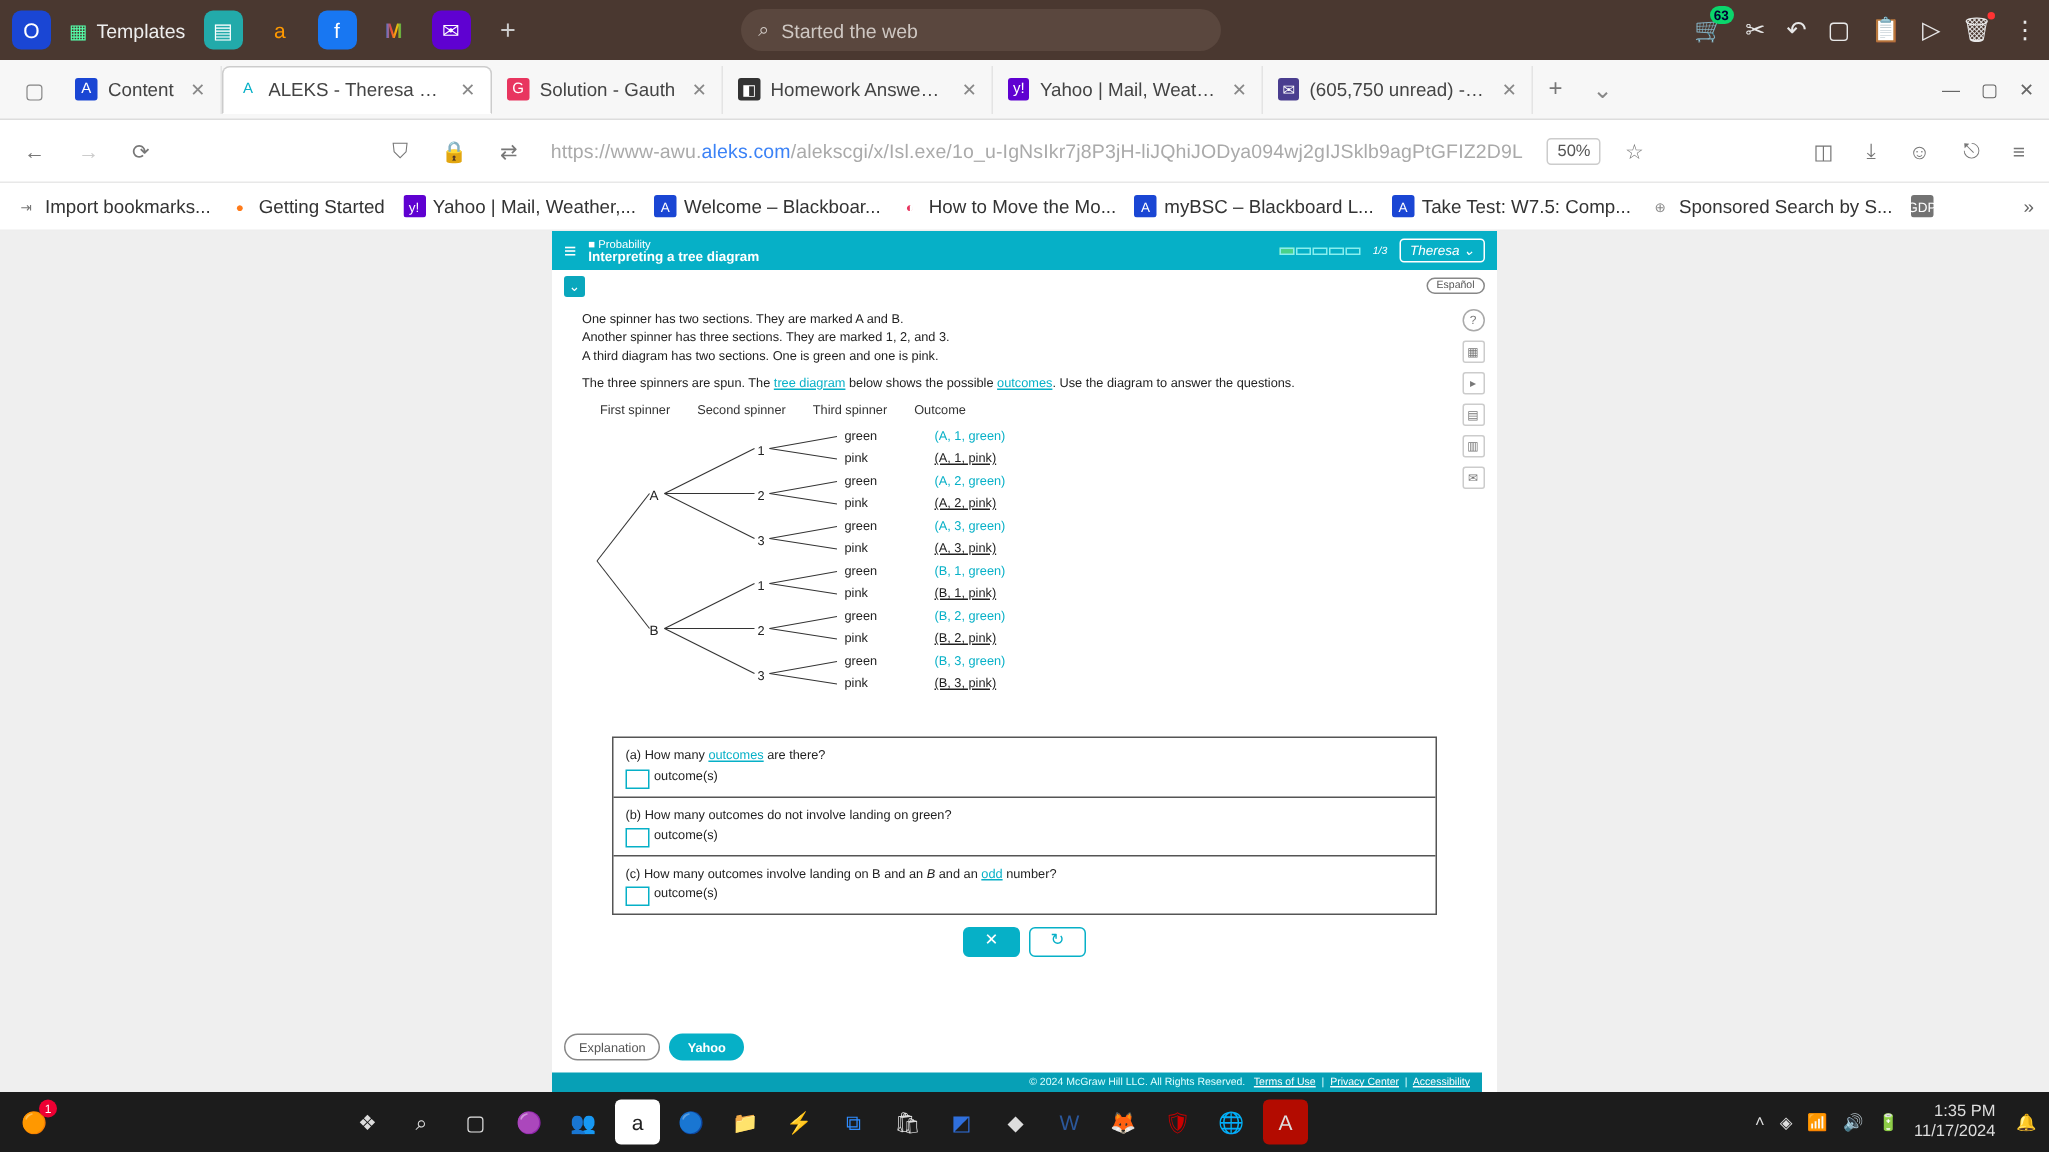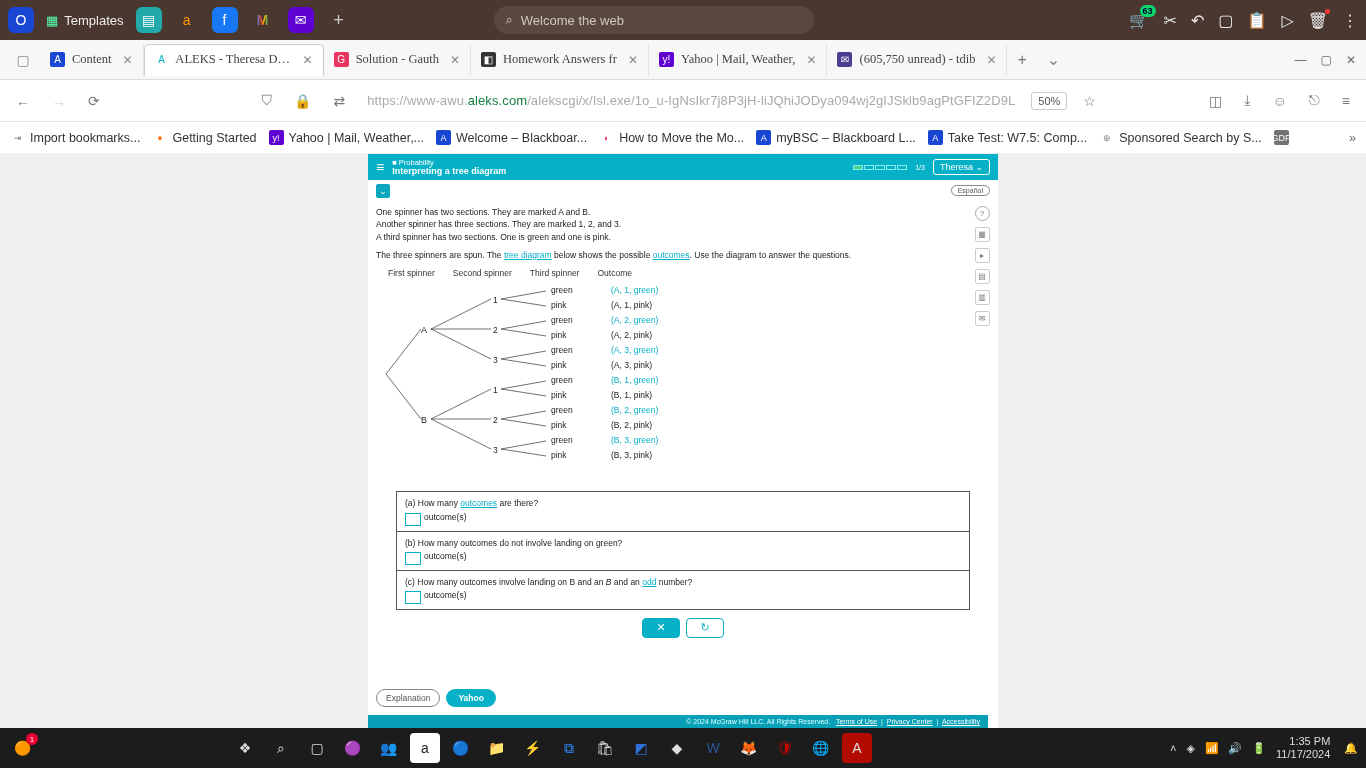--- a/index.html
+++ b/index.html
@@ -14,64 +14,64 @@
 .opera-right { margin-left:auto; display:flex; gap:14px; align-items:center; color:#e8e8e8; }
 .notif-badge { position:relative; }
 .notif-badge .n { position:absolute; top:-6px; right:-6px; background:#0bd66c; color:#003; font-size:9px; padding:1px 3px; border-radius:7px; font-weight:bold;}
 
 
 .tab-row { height: 40px; background: #f7f7f7; border-bottom:1px solid #ddd; display:flex; align-items:center; padding-left: 6px; }
 .side-icon { width:34px; text-align:center; color:#888; font-size:14px; }
 .tab { display:flex; align-items:center; gap:7px; padding: 0 10px; height: 32px; font-size: 12.5px; color:#444; border-right:1px solid #e4e4e4; min-width:0; max-width: 180px;}
 .tab.active { background:#fff; border:1px solid #ccc; border-bottom-color:#fff; border-radius:5px 5px 0 0;}
 .tab .tic { width:15px; height:15px; display:flex; align-items:center; justify-content:center; font-size:10px; border-radius:2px;}
-.tab .tt { white-space:nowrap; overflow:hidden; text-overflow:ellipsis; max-width:130px;font-family:Liberation Serif, serif; }
+.tab .tt { white-space:nowrap; overflow:hidden; text-overflow:ellipsis; max-width:130px; }
 .tab .tx { color:#888; font-size:12px; margin-left:4px;}
 .tab-controls { margin-left:auto; display:flex; gap:14px; padding-right:10px; color:#666; font-size:12px;}
 
 
 .addr-row { height: 42px; background:#fff; display:flex; align-items:center; padding:0 10px; gap:10px; border-bottom:1px solid #e8e8e8;}
 .nav-icn { color:#777; font-size:14px; padding:4px 6px; }
 .addr-box { flex:1; display:flex; align-items:center; gap:8px; font-size:13px; color:#888; padding:0 6px;}
 .addr-box .url { color:#aaa; letter-spacing:0.1px; white-space:nowrap; overflow:hidden; }
-.addr-box .host { color:#15803d; }
+.addr-box .host { color:#3b82f6; }
 .zoom-pill { border:1px solid #ccc; border-radius:3px; font-size:11px; padding:2px 6px; color:#555;}
 
 
 .bm-row { height:32px; background:#fff; display:flex; align-items:center; gap:12px; padding:0 10px; font-size:12.5px; color:#2a5db0; border-bottom:1px solid #eee;}
 .bm-item { display:flex; align-items:center; gap:5px; color:#333; white-space:nowrap; max-width:170px; overflow:hidden; text-overflow:ellipsis;}
 .bm-item .bi { width:15px; height:15px; display:flex; align-items:center; justify-content:center; border-radius:2px; font-size:9px;}
 
 
 .viewport { position:absolute; top:154px; left:0; right:0; bottom:40px; background:#efefef; display:flex; justify-content:center; }
 .aleks { width: 630px; background:#fff; position:relative; }
 .aleks-hdr { background:#06b0c7; color:#fff; height:26px; display:flex; align-items:center; padding:0 8px; font-size:9px; gap:8px;}
 .aleks-hdr .menu { font-size:14px; }
 .aleks-hdr .crumb { line-height:9px; }
 .aleks-hdr .crumb b { font-size:7.5px; display:block; font-weight:normal; }
-.aleks-hdr .right { margin-left:auto; display:flex; align-items:center; gap:8px;}
+.aleks-hdr .right { margin-left:auto; display:flex; align-items:center; gap:8px;font-style:italic;}
 .prog { display:flex; gap:1px;}
 .prog span{ width:10px; height:5px; border:1px solid #8ee; background:#49d28a;}
 .prog span.empty{ background:transparent;}
 .user-pill { border:1px solid #fff; border-radius:3px; padding:2px 6px; font-size:9px;}
 
 .aleks-sub { height:20px; display:flex; justify-content:flex-end; align-items:center; padding:0 8px;}
 .esp { border:1px solid #888; border-radius:9px; font-size:7px; padding:1px 6px; color:#555;}
 .toggle-arrow { position:absolute; left:8px; top:30px; width:14px; height:14px; background:#0aa7bd; color:#fff; font-size:9px; display:flex; align-items:center; justify-content:center; border-radius:2px;}
 
-.problem { padding: 6px 8px; font-size:8.5px; color:#222; line-height:1.45;}
+.problem { padding: 6px 20px; font-size:8.5px; color:#222; line-height:1.45;}
 .problem .tlink{ color:#06b0c7; text-decoration:underline; }
 .tree-area { position:relative; height:200px; margin-top:6px;}
 .tree-hdrs { display:flex; gap:18px; font-size:8.5px; color:#333; position:absolute; left:12px; top:0;}
 .tree-svg { position:absolute; left:0; top:12px;}
 .tree-labels { position:absolute; left:175px; top:16px; font-size:8.5px; line-height:15px;}
 .tree-labels .row { display:flex; gap:12px;}
 .tree-labels .row .c2{ width:48px;}
 .tree-labels .row .c3{ color:#06b0c7;}
-.tree-labels .row .c3.pk{ color:#222;}
+.tree-labels .row .c3.pk{ color:#222;text-decoration:underline;}
 .ab-lbl { position:absolute; font-size:9px;}
 .n-lbl { position:absolute; font-size:8.5px;}
 
 .qbox { margin:24px 20px 4px; border:1px solid #555; font-size:8.5px;}
 .qrow { padding:5px 8px; border-bottom:1px solid #555;}
 .qrow:last-child{ border-bottom:none;}
 .qrow .inp{ width:16px; height:13px; border:1px solid #06b0c7; display:inline-block; vertical-align:middle; margin-right:3px; margin-top:3px;}
 .qlink { color:#06b0c7; text-decoration:underline;}
 
 .ctr-btns { display:flex; gap:6px; justify-content:center; margin-top:8px;}
@@ -107,21 +107,21 @@
   <div class="opera-btn" style="background:#2aa;">▤</div>
   <div class="opera-btn" style="color:#f90;">a</div>
   <div class="opera-btn" style="background:#1877f2;">f</div>
   <div class="opera-btn">
       <span style="background:linear-gradient(90deg,#4285f4,#ea4335,#fbbc05,#34a853);-webkit-background-clip:text;color:transparent;font-weight:bold;">M</span>
     </div>
   <div class="opera-btn" style="background:#5f01d1;">✉</div>
   <div class="opera-btn" style="color:#ccc;font-size:18px;">+</div>
   <div class="search-web">
     <span>⌕</span>
-    <span>Welcome the web</span>
+    <span>Started the web</span>
   </div>
   <div class="opera-right">
     <div class="notif-badge">🛒<span class="n">63</span></div>
     <span>✂</span>
     <span>↶</span>
     <span>▢</span>
     <span>📋</span>
     <span>▷</span>
     <span style="position:relative;">🗑<span style="position:absolute;top:-2px;right:-2px;width:5px;height:5px;background:#f33;border-radius:50%;"></span></span>
     <span>⋮</span>
@@ -257,21 +257,21 @@
       </div>
     </div>
     <div class="toggle-arrow">⌄</div>
     <div class="aleks-sub">
         <span class="esp">Español</span>
       </div>
 
     <div class="problem">
       <div><span>One spinner has two sections. They are marked A and B.</span></div>
       <div><span>Another spinner has three sections. They are marked 1, 2, and 3.</span></div>
-      <div><span>A third spinner has two sections. One is green and one is pink.</span></div>
+      <div><span>A third diagram has two sections. One is green and one is pink.</span></div>
       <div style="margin-top:6px;">
         <span>The three spinners are spun. The </span><span class="tlink">tree diagram</span><span> below shows the possible </span><span class="tlink">outcomes</span><span>. Use the diagram to answer the questions.</span>
       </div>
 
       <div class="tree-area">
         <div class="tree-hdrs">
           <span>First spinner</span>
           <span>Second spinner</span>
           <span>Third spinner</span>
           <span>Outcome</span>

